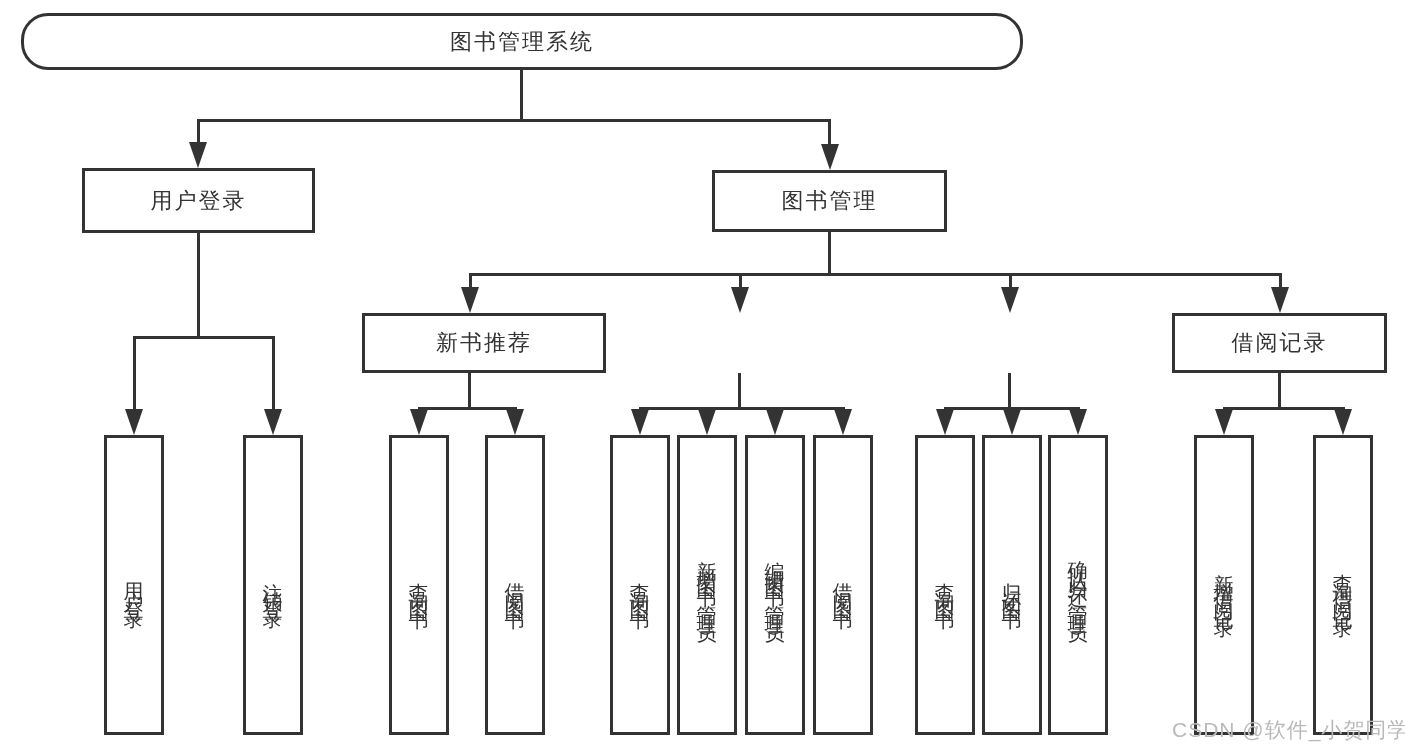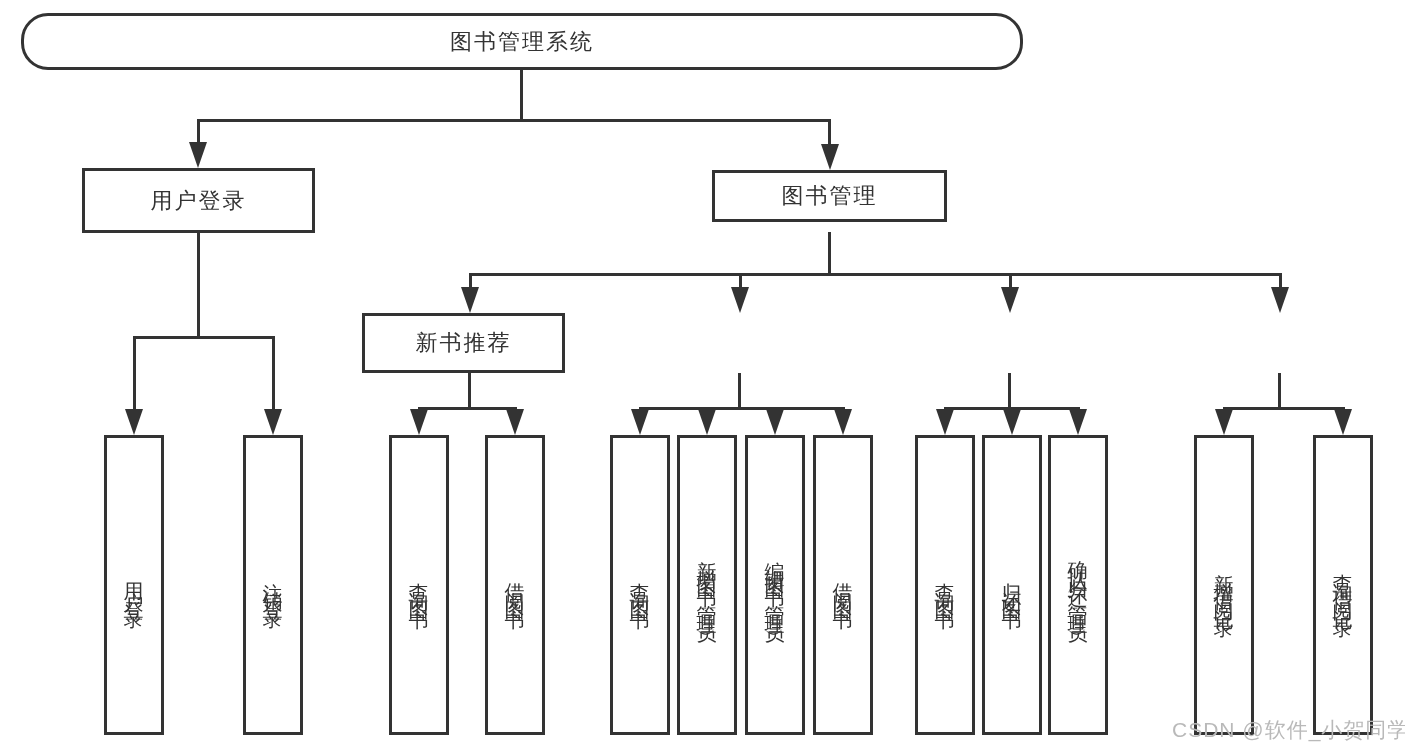--- a/index.html
+++ b/index.html
@@ -73,41 +73,42 @@
   <div class="box h" style="left:21px; top:13px; width:1002px; height:57px;border-radius:27px;">图书管理系统</div>
 
   <div class="vline" style="left:520px; top:70px; height:49px;"></div>
   <div class="hline" style="left:197px; top:119px; width:634px;"></div>
   <div class="vline" style="left:197px; top:119px; height:27px;"></div>
   <div class="arrow" style="left:189px; top:142px;"></div>
   <div class="vline" style="left:828px; top:119px; height:29px;"></div>
   <div class="arrow" style="left:821px; top:144px;"></div>
 
   <div class="box h" style="left:82px; top:168px; width:233px; height:65px;">用户登录</div>
-  <div class="box h" style="left:712px; top:170px; width:235px; height:52px;">图书管理</div>
+  <div class="box h" style="left:712px; top:170px; width:235px; height:62px;">图书管理</div>
 
   <div class="vline" style="left:197px; top:233px; height:103px;"></div>
   <div class="hline" style="left:133px; top:336px; width:142px;"></div>
   <div class="vline" style="left:133px; top:336px; height:76px;"></div>
   <div class="arrow" style="left:125px; top:409px;"></div>
   <div class="vline" style="left:272px; top:336px; height:76px;"></div>
   <div class="arrow" style="left:264px; top:409px;"></div>
 
   <div class="vline" style="left:828px; top:232px; height:41px;"></div>
   <div class="hline" style="left:469px; top:273px; width:812px;"></div>
   <div class="vline" style="left:469px; top:273px; height:19px;"></div>
   <div class="arrow" style="left:461px; top:287px;"></div>
   <div class="vline" style="left:739px; top:273px; height:19px;"></div>
   <div class="arrow" style="left:731px; top:287px;"></div>
   <div class="vline" style="left:1009px; top:273px; height:19px;"></div>
   <div class="arrow" style="left:1001px; top:287px;"></div>
   <div class="vline" style="left:1279px; top:273px; height:19px;"></div>
   <div class="arrow" style="left:1271px; top:287px;"></div>
 
-  <div class="box h" style="left:362px; top:313px; width:203px; height:60px;">新书推荐</div>
+  <div class="box h" style="left:362px; top:313px; width:244px; height:60px;">新书推荐</div>
+  <div class="box h" style="left:1172px; top:313px; width:215px; height:60px;">借阅记录</div>
 
   <div class="vline" style="left:468px; top:373px; height:34px;"></div>
   <div class="hline" style="left:418px; top:407px; width:99px;"></div>
   <div class="vline" style="left:418px; top:407px; height:8px;"></div>
   <div class="arrow" style="left:410px; top:409px;"></div>
   <div class="vline" style="left:514px; top:407px; height:8px;"></div>
   <div class="arrow" style="left:506px; top:409px;"></div>
 
   <div class="vline" style="left:738px; top:373px; height:34px;"></div>
   <div class="hline" style="left:639px; top:407px; width:206px;"></div>

